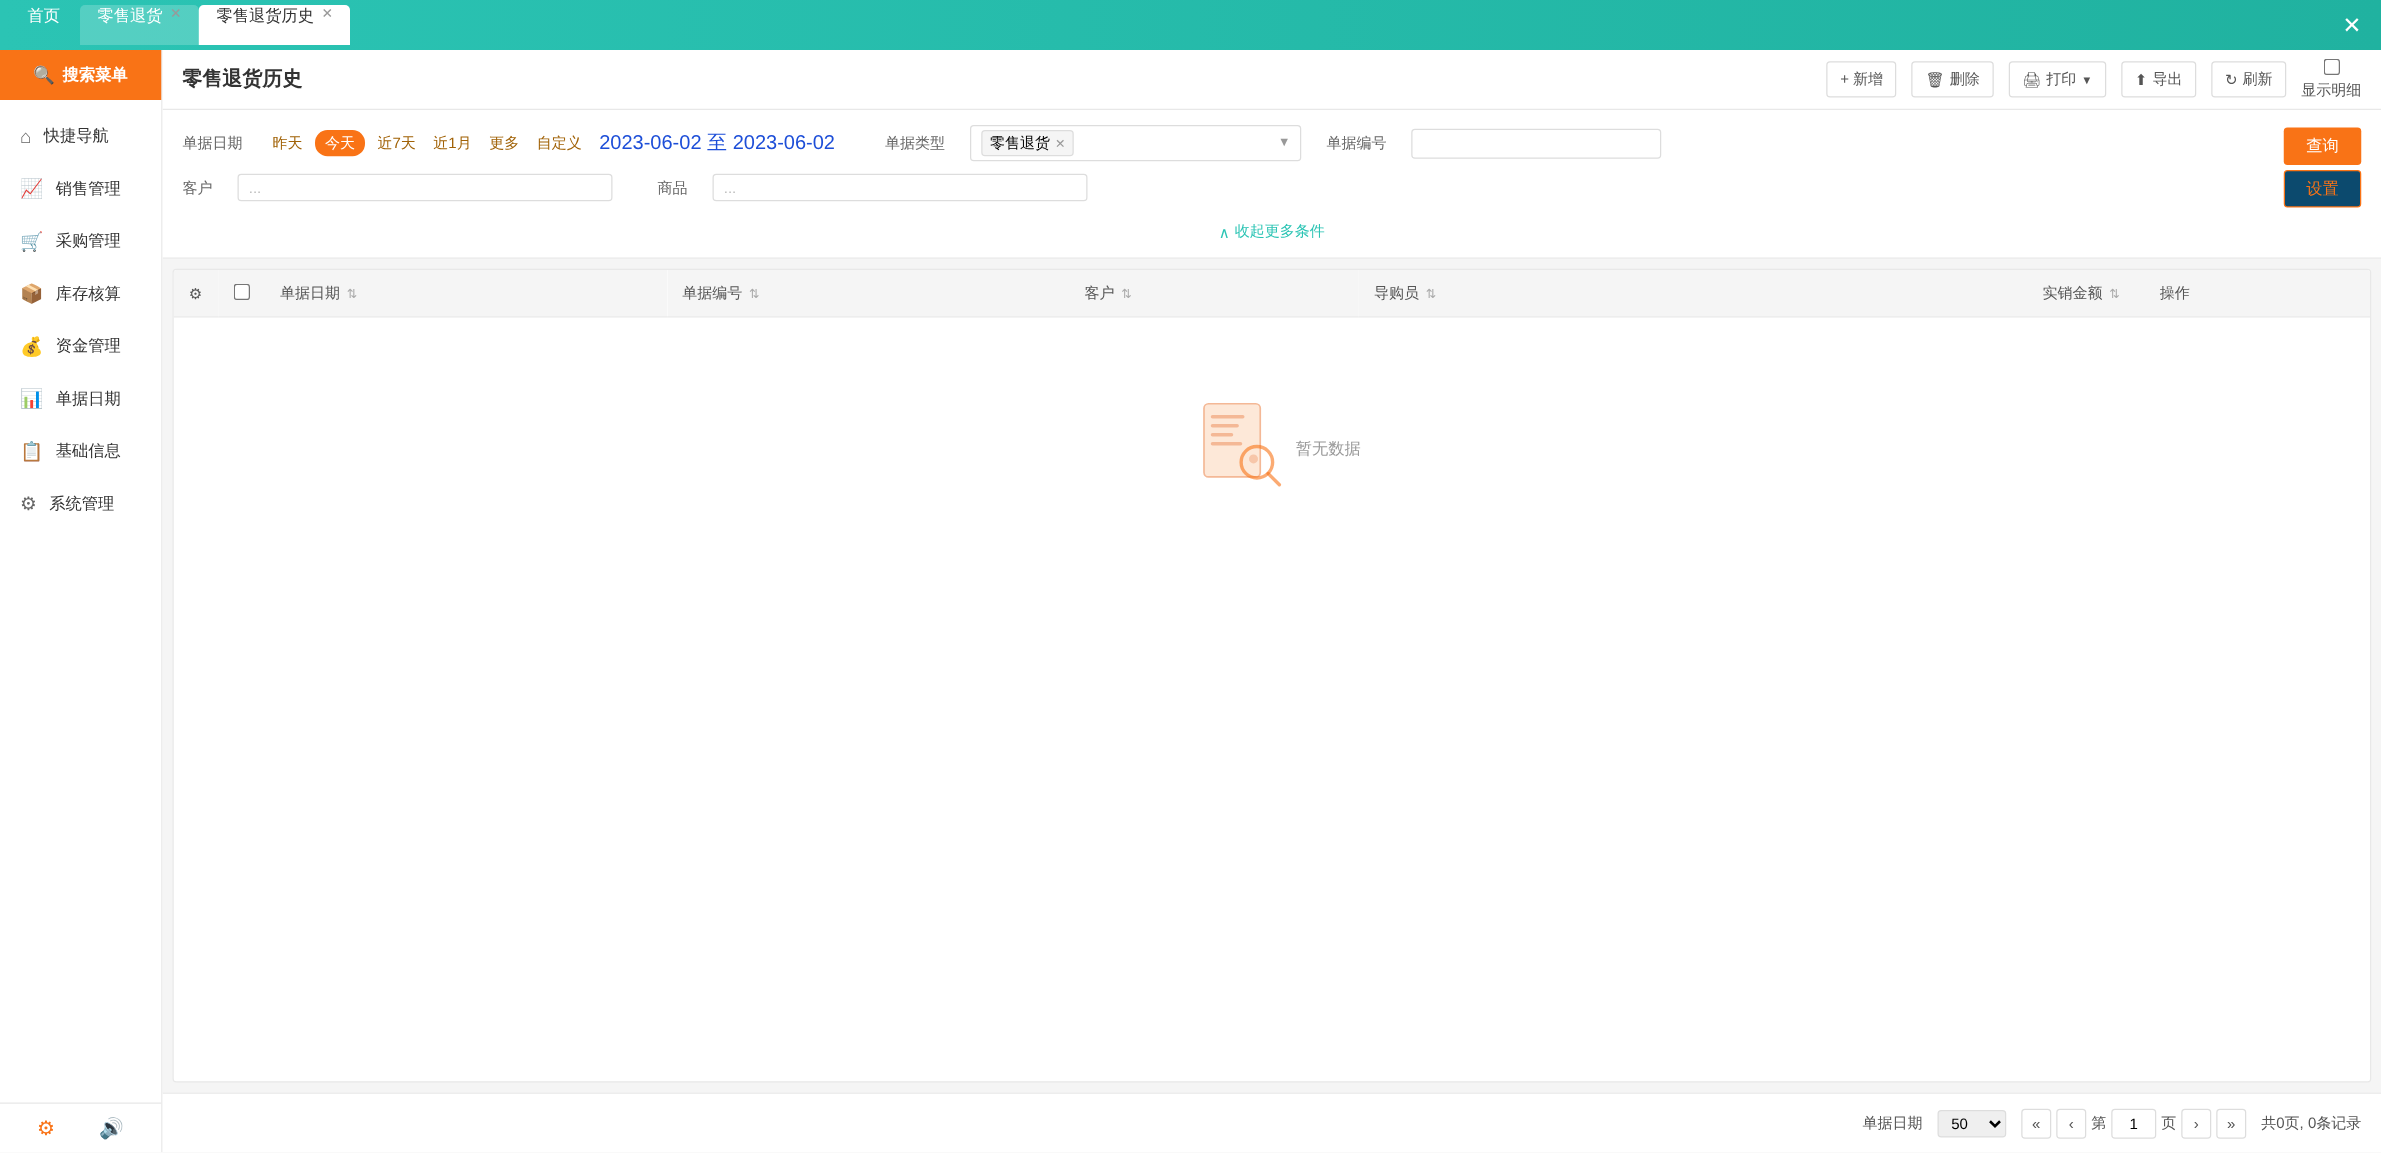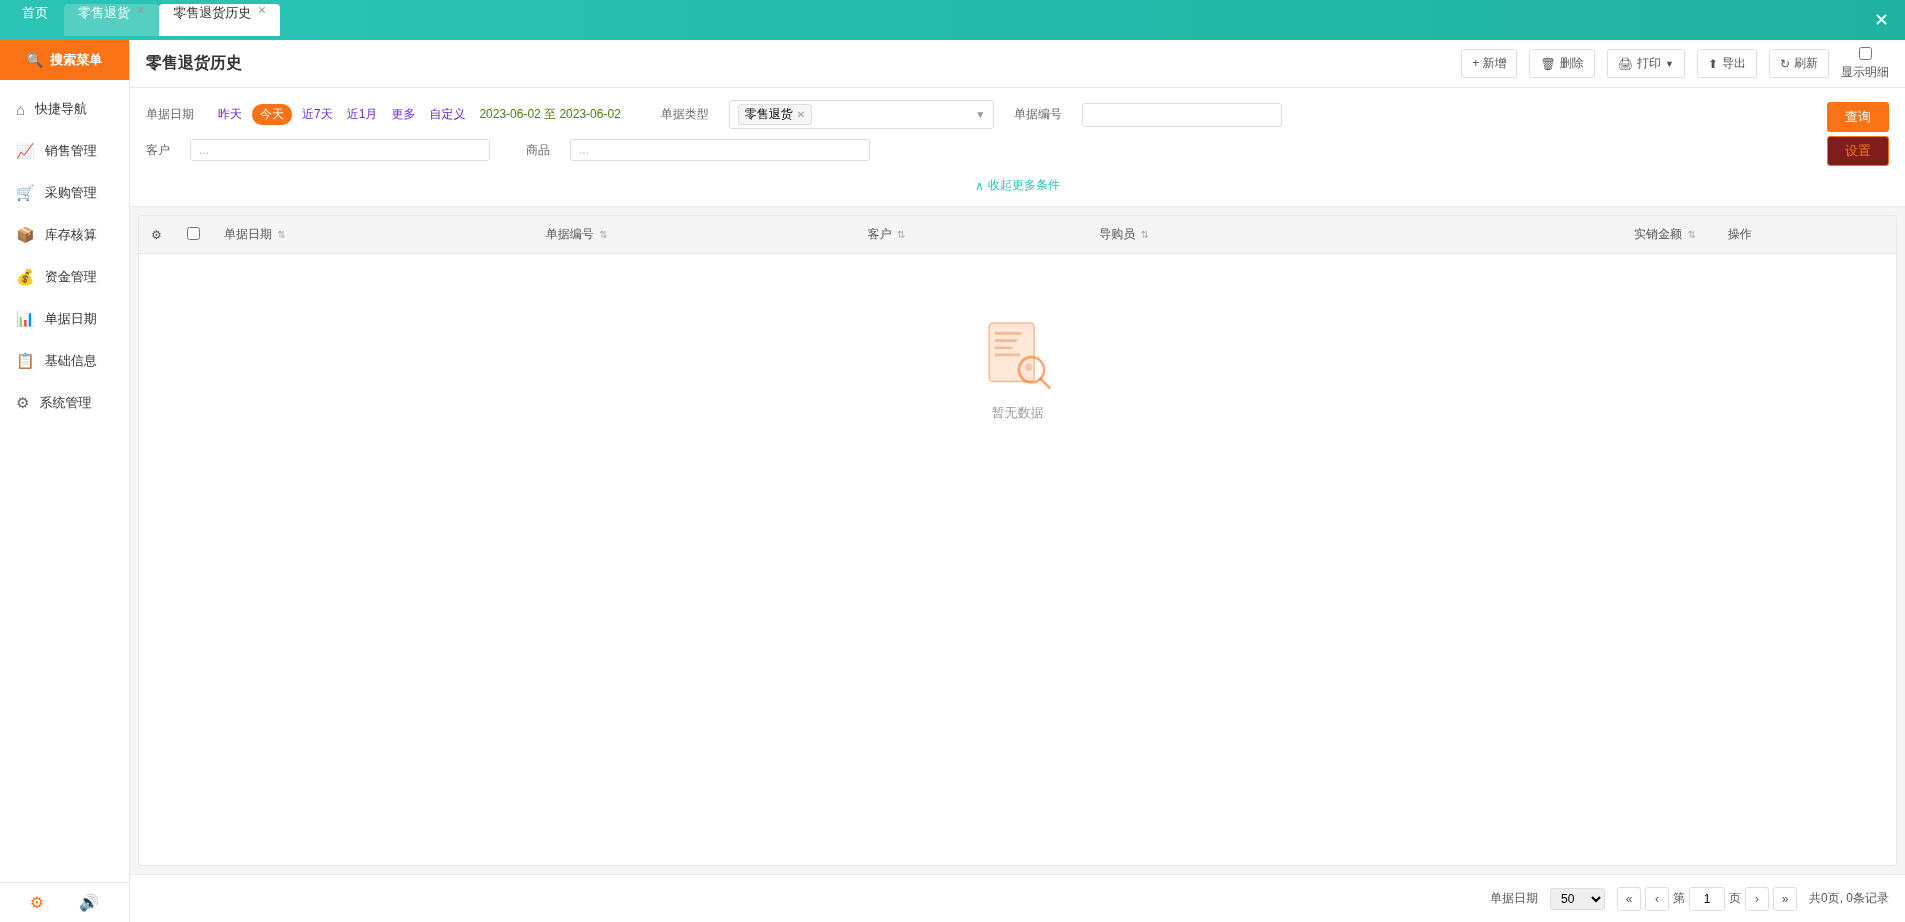--- a/index.html
+++ b/index.html
@@ -73,26 +73,26 @@
     .checkbox-label input { cursor: pointer; }
 
     
     .filter-area {
       background: white; padding: 12px 16px; border-bottom: 1px solid #e8e8e8; flex-shrink: 0;
     }
     .filter-row { display: flex; align-items: center; gap: 20px; margin-bottom: 10px; flex-wrap: wrap; }
     .filter-label { font-size: 12px; color: #666; white-space: nowrap; }
     .date-options { display: flex; align-items: center; gap: 6px; }
     .date-opt {
-      font-size: 12px; color: #6d28d9; cursor: pointer; padding: 2px 4px; border-radius: 3px;
+      font-size: 12px; color: #a16207; cursor: pointer; padding: 2px 4px; border-radius: 3px;
     }
     .date-opt.active {
       background: #f97316; color: white; border-radius: 10px; padding: 2px 8px;
     }
-    .date-range { font-size: 12px; color: #4d7c0f; margin-left: 4px; }
+    .date-range { font-size: 16px; color: #1d4ed8; margin-left: 4px; }
     .filter-select {
       display: flex; align-items: center; gap: 4px; border: 1px solid #ddd;
       border-radius: 3px; padding: 3px 8px; font-size: 12px; min-width: 200px;
       background: white; cursor: pointer;
     }
     .filter-tag {
       background: #f5f5f5; border: 1px solid #ddd; border-radius: 3px;
       padding: 1px 6px; font-size: 12px; display: flex; align-items: center; gap: 4px;
     }
     .filter-tag-close { cursor: pointer; color: #999; font-size: 10px; }
@@ -110,21 +110,21 @@
       display: flex; align-items: center; gap: 4px; font-size: 12px; color: #2bc4b4;
       cursor: pointer; margin: 0 auto; width: fit-content;
     }
 
     
     .query-btn {
       background: #f97316; color: white; border: none; border-radius: 3px;
       padding: 6px 18px; font-size: 13px; cursor: pointer;
     }
     .settings-btn {
-      background: #7f1d1d; color: #f97316; border: 1px solid #f97316; border-radius: 3px;
+      background: #0c4a6e; color: #f97316; border: 1px solid #f97316; border-radius: 3px;
       padding: 5px 14px; font-size: 13px; cursor: pointer;
     }
     .right-buttons { display: flex; flex-direction: column; gap: 4px; }
 
     
     .table-area { flex: 1; overflow: auto; background: white; margin: 8px; border: 1px solid #e8e8e8; border-radius: 3px; }
     .data-table { width: 100%; border-collapse: collapse; font-size: 12px; }
     .data-table thead { background: #f5f5f5; position: sticky; top: 0; z-index: 1; }
     .data-table th {
       padding: 10px 12px; text-align: left; color: #555; font-weight: 500;
@@ -132,21 +132,21 @@
     }
     .data-table th.sortable { cursor: pointer; }
     .sort-icon { color: #aaa; font-size: 10px; margin-left: 2px; }
     .th-settings { width: 36px; padding: 8px; text-align: center; }
     .th-checkbox { width: 36px; text-align: center; }
     .th-actions { text-align: right; }
     .th-amount { text-align: right; }
 
     
     .empty-state {
-      display: flex; flex-direction: column; align-items: center; justify-content: center;
+      display: flex; flex-direction: row; align-items: center; justify-content: center;
       padding: 60px 0; color: #999; font-size: 13px;
     }
 
     
     .pagination-bar {
       height: 48px; background: white; display: flex; align-items: center;
       justify-content: flex-end; padding: 0 16px; gap: 12px;
       border-top: 1px solid #e8e8e8; flex-shrink: 0; font-size: 12px; color: #555;
     }
     .page-size-select {

